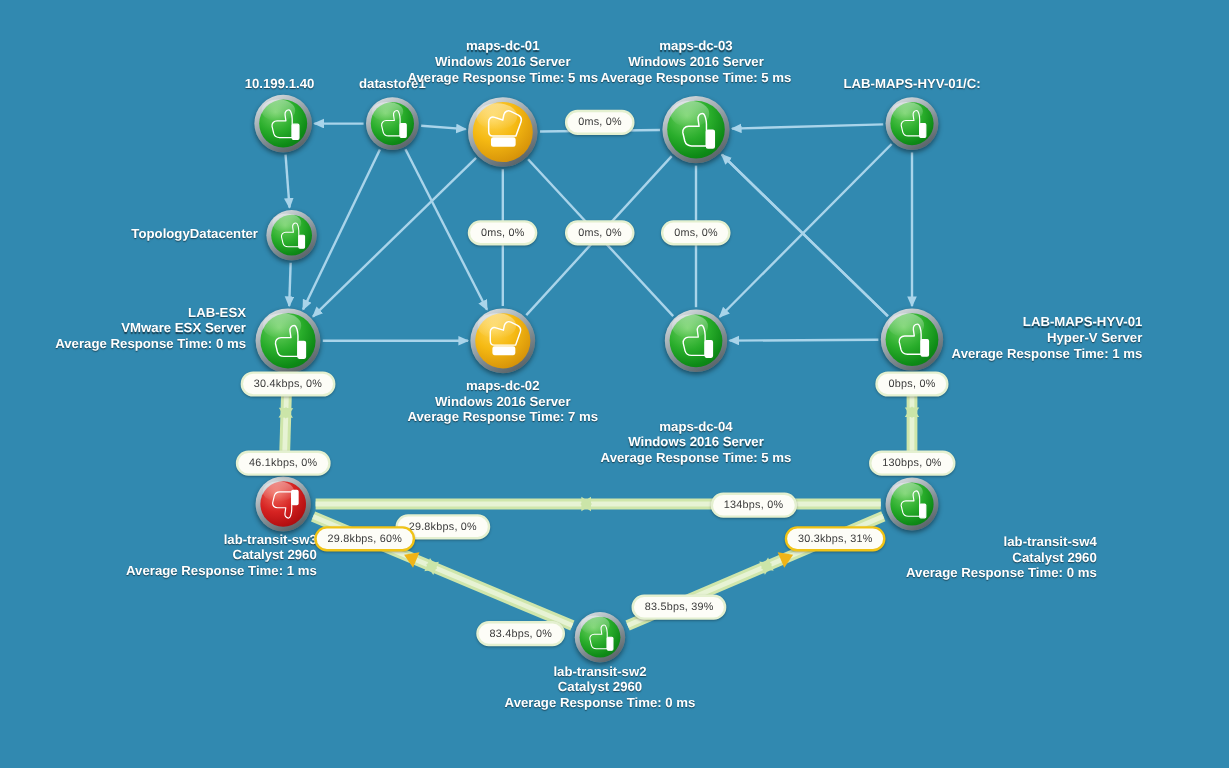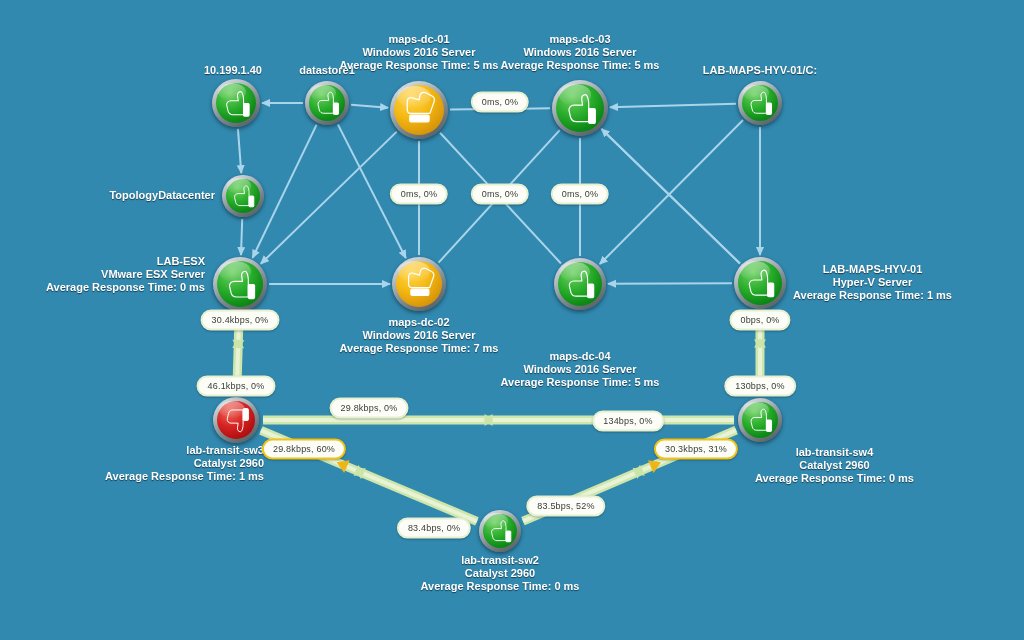--- a/index.html
+++ b/index.html
@@ -46,21 +46,21 @@
 
   
   .caption{
     position:absolute;color:#ffffff;
     font-size:11px;font-weight:bold;line-height:13px;
     text-shadow:0 1px 1px rgba(0,0,0,.55);
     white-space:nowrap;
   }
   .caption.c-center{text-align:center;transform:translateX(-50%);}
   .caption.c-right{text-align:right;transform:translateX(-100%);}
-  .caption.c-left{text-align:center;}
+  .caption.c-left{text-align:right;}
 
   
   .badge{
     position:absolute;
     background:#fdfdf7;
     border:2px solid #cfe3b0;
     border-radius:11px;
     color:#3a3a3a;
     font-size:9px;
     line-height:11px;
@@ -340,20 +340,20 @@
     </div>
   <div id="badges-layer">
       <div class="badge plain" style="left: 500px; top: 102px;">0ms,  0%</div>
       <div class="badge plain" style="left: 419px; top: 194px;">0ms,  0%</div>
       <div class="badge plain" style="left: 500px; top: 194px;">0ms,  0%</div>
       <div class="badge plain" style="left: 580px; top: 194px;">0ms,  0%</div>
       <div class="badge plain" style="left: 240px; top: 320px;">30.4kbps,  0%</div>
       <div class="badge plain" style="left: 760px; top: 320px;">0bps,  0%</div>
       <div class="badge plain" style="left: 236px; top: 386px;">46.1kbps,  0%</div>
       <div class="badge plain" style="left: 760px; top: 386px; text-align: right;">130bps,  0%</div>
-      <div class="badge plain" style="left: 369px; top: 408px;">29.8kbps,  0%</div>
+      <div class="badge plain" style="left: 369px; top: 439px;">29.8kbps,  0%</div>
       <div class="badge plain" style="left: 628px; top: 421px;">134bps,  0%</div>
       <div class="badge warn" style="left: 304px; top: 449px;">29.8kbps,  60%</div>
       <div class="badge warn" style="left: 696px; top: 449px;">30.3kbps,  31%</div>
       <div class="badge plain" style="left: 434px; top: 528px;">83.4bps,  0%</div>
-      <div class="badge plain" style="left: 566px; top: 506px;">83.5bps,  52%</div>
+      <div class="badge plain" style="left: 566px; top: 506px;">83.5bps,  39%</div>
     </div>
 </div>
 
 </body></html>

